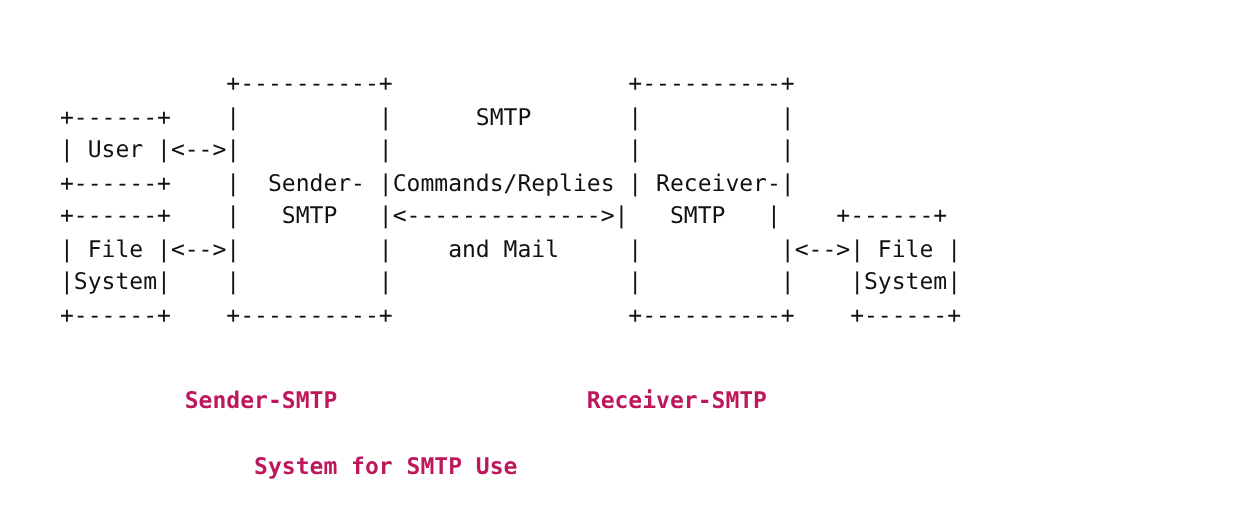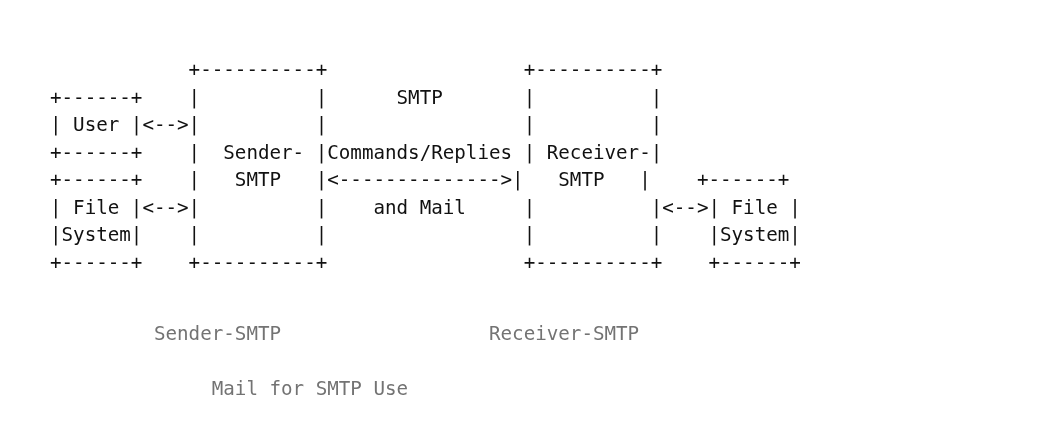--- a/index.html
+++ b/index.html
@@ -60,17 +60,17 @@
 
   <pre id="ascii-art" style="color: rgb(17, 17, 17);">            +----------+                 +----------+
 +------+    |          |      SMTP       |          |
 | User |&lt;--&gt;|          |                 |          |
 +------+    |  Sender- |Commands/Replies | Receiver-|
 +------+    |   SMTP   |&lt;--------------&gt;|   SMTP   |    +------+
 | File |&lt;--&gt;|          |    and Mail     |          |&lt;--&gt;| File |
 |System|    |          |                 |          |    |System|
 +------+    +----------+                 +----------+    +------+</pre>
 
-  <pre id="caption-block" style="color: #737373;"><span class="figure-caption">         Sender-SMTP                  Receiver-SMTP</span>
+  <pre id="caption-block" style="color: #be185d; font-weight: bold;"><span class="figure-caption">         Sender-SMTP                  Receiver-SMTP</span>
 <span> </span>
-<span class="figure-title">              Mail for SMTP Use</span></pre>
+<span class="figure-title">              System for SMTP Use</span></pre>
 
 </div>
 
 </body></html>

